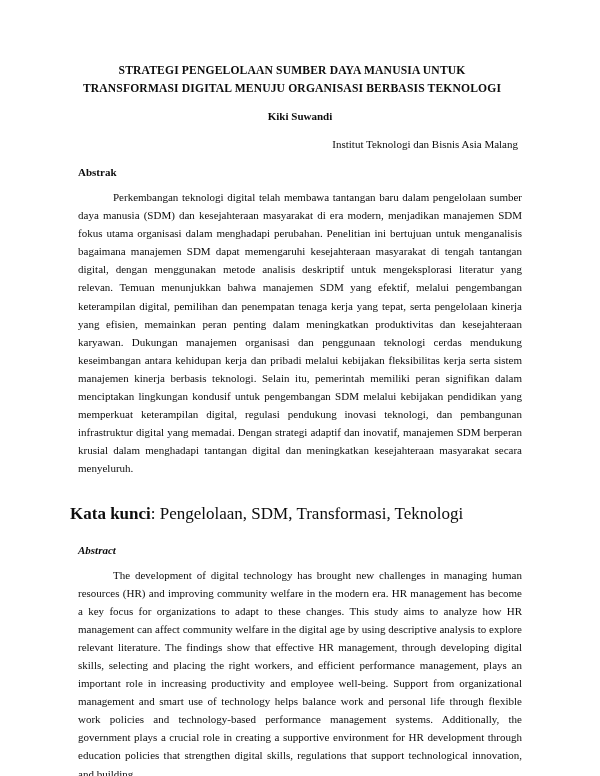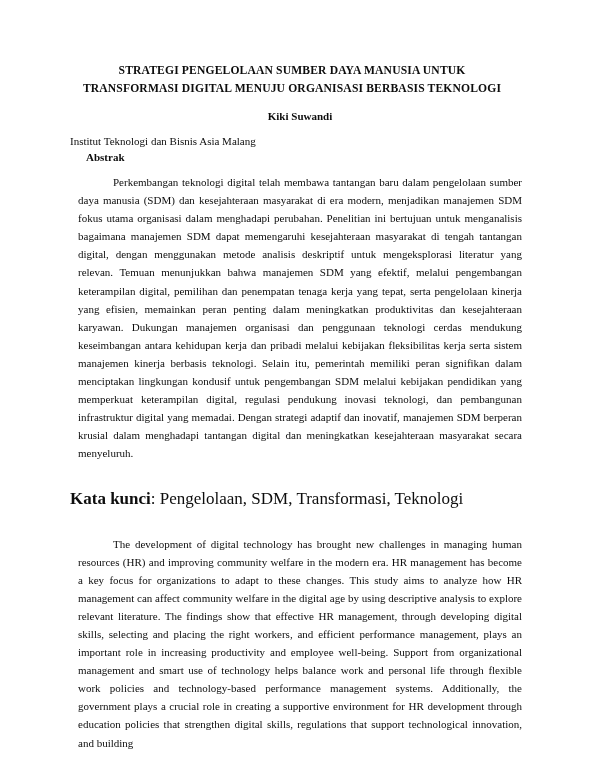--- a/index.html
+++ b/index.html
@@ -34,38 +34,38 @@
   .author {
     font-weight: bold;
     font-size: 11px;
     line-height: 15px;
     text-align: center;
     margin: 9px;
   }
   .affiliation {
     font-size: 11px;
     line-height: 16px;
-    text-align: left;
-    margin: 0;
+    text-align: right;
+    margin: 12px;
   }
   .email-line {
     font-size: 11px;
     line-height: 16px;
     text-align: center;
     margin: 0 0 18px 0;
   }
   .email-link {
     color: #1a4fd6;
     text-decoration: underline;
   }
   .sec-heading {
     font-weight: bold;
     font-size: 11px;
     line-height: 16px;
-    margin: 0 0 1px 16px;
+    margin: 0 0 1px 8px;
   }
   .sec-heading.italic {
     font-style: italic;
   }
   .abstract-body {
     font-size: 11px;
     line-height: 18.1px;
     text-align: justify;
     text-justify: inter-word;
     text-indent: 35px;
@@ -98,17 +98,18 @@
     <h2 class="sec-heading">Abstrak</h2>
 
     <p class="abstract-body">Perkembangan teknologi digital telah membawa tantangan baru dalam pengelolaan sumber daya manusia (SDM) dan kesejahteraan masyarakat di era modern, menjadikan manajemen SDM fokus utama organisasi dalam menghadapi perubahan. Penelitian ini bertujuan untuk menganalisis bagaimana manajemen SDM dapat memengaruhi kesejahteraan masyarakat di tengah tantangan digital, dengan menggunakan metode analisis deskriptif untuk mengeksplorasi literatur yang relevan. Temuan menunjukkan bahwa manajemen SDM yang efektif, melalui pengembangan keterampilan digital, pemilihan dan penempatan tenaga kerja yang tepat, serta pengelolaan kinerja yang efisien, memainkan peran penting dalam meningkatkan produktivitas dan kesejahteraan karyawan. Dukungan manajemen organisasi dan penggunaan teknologi cerdas mendukung keseimbangan antara kehidupan kerja dan pribadi melalui kebijakan fleksibilitas kerja serta sistem manajemen kinerja berbasis teknologi. Selain itu, pemerintah memiliki peran signifikan dalam menciptakan lingkungan kondusif untuk pengembangan SDM melalui kebijakan pendidikan yang memperkuat keterampilan digital, regulasi pendukung inovasi teknologi, dan pembangunan infrastruktur digital yang memadai. Dengan strategi adaptif dan inovatif, manajemen SDM berperan krusial dalam menghadapi tantangan digital dan meningkatkan kesejahteraan masyarakat secara menyeluruh.</p>
 
     <p class="keywords">
       <span class="kw-label">Kata kunci</span><span>: </span><span>Pengelolaan, SDM, Transformasi, Teknologi</span>
     </p>
 
     <div class="gap-before-abstract"></div>
 
+    <h2 class="sec-heading italic">Abstract</h2>
 
     <p class="abstract-body">The development of digital technology has brought new challenges in managing human resources (HR) and improving community welfare in the modern era. HR management has become a key focus for organizations to adapt to these changes. This study aims to analyze how HR management can affect community welfare in the digital age by using descriptive analysis to explore relevant literature. The findings show that effective HR management, through developing digital skills, selecting and placing the right workers, and efficient performance management, plays an important role in increasing productivity and employee well-being. Support from organizational management and smart use of technology helps balance work and personal life through flexible work policies and technology-based performance management systems. Additionally, the government plays a crucial role in creating a supportive environment for HR development through education policies that strengthen digital skills, regulations that support technological innovation, and building</p>
 
   </div>
 </div>
 
 </body></html>

